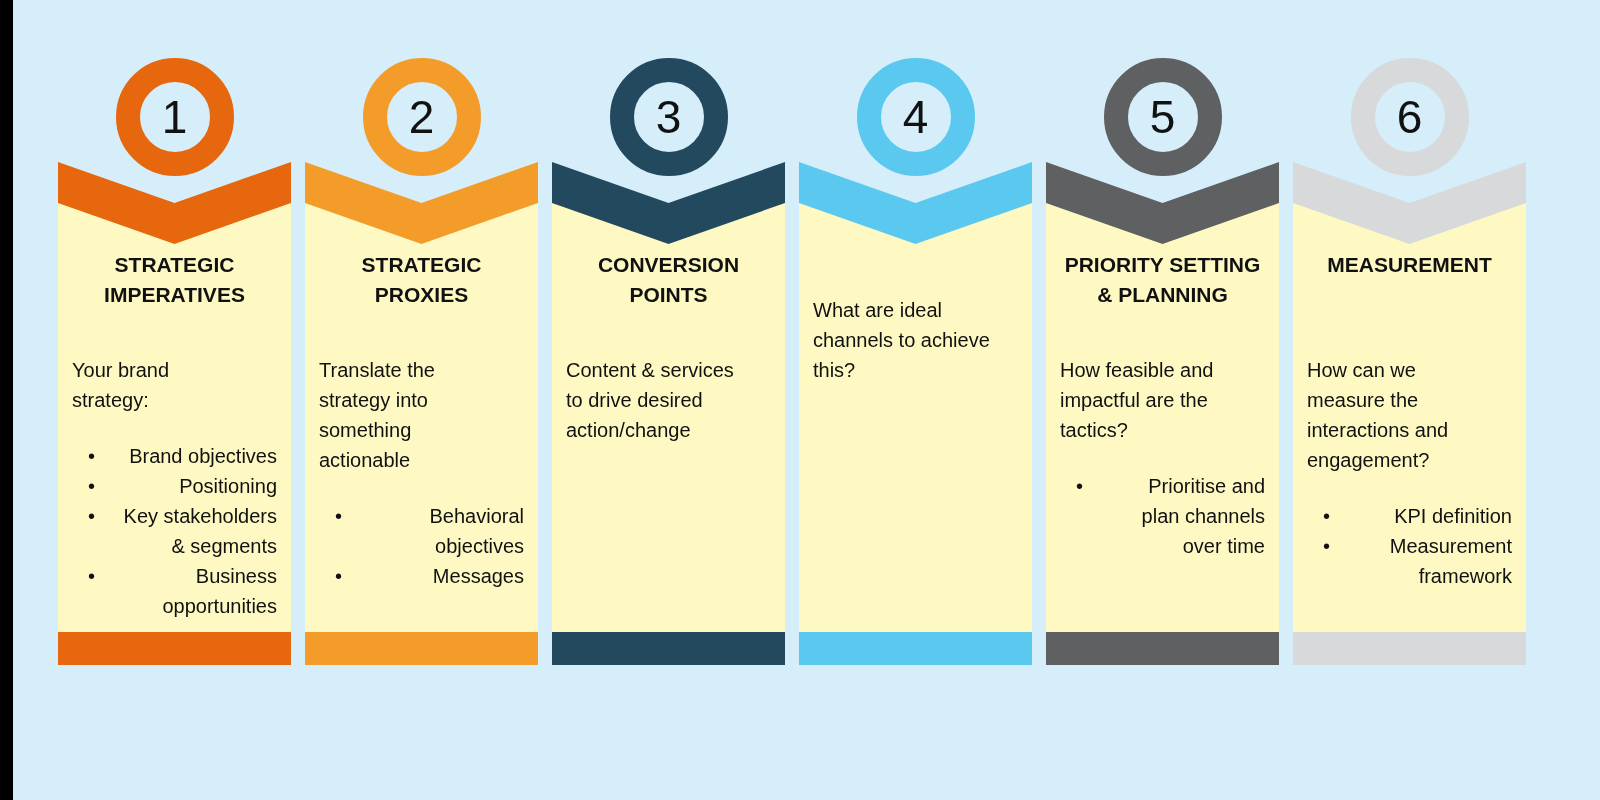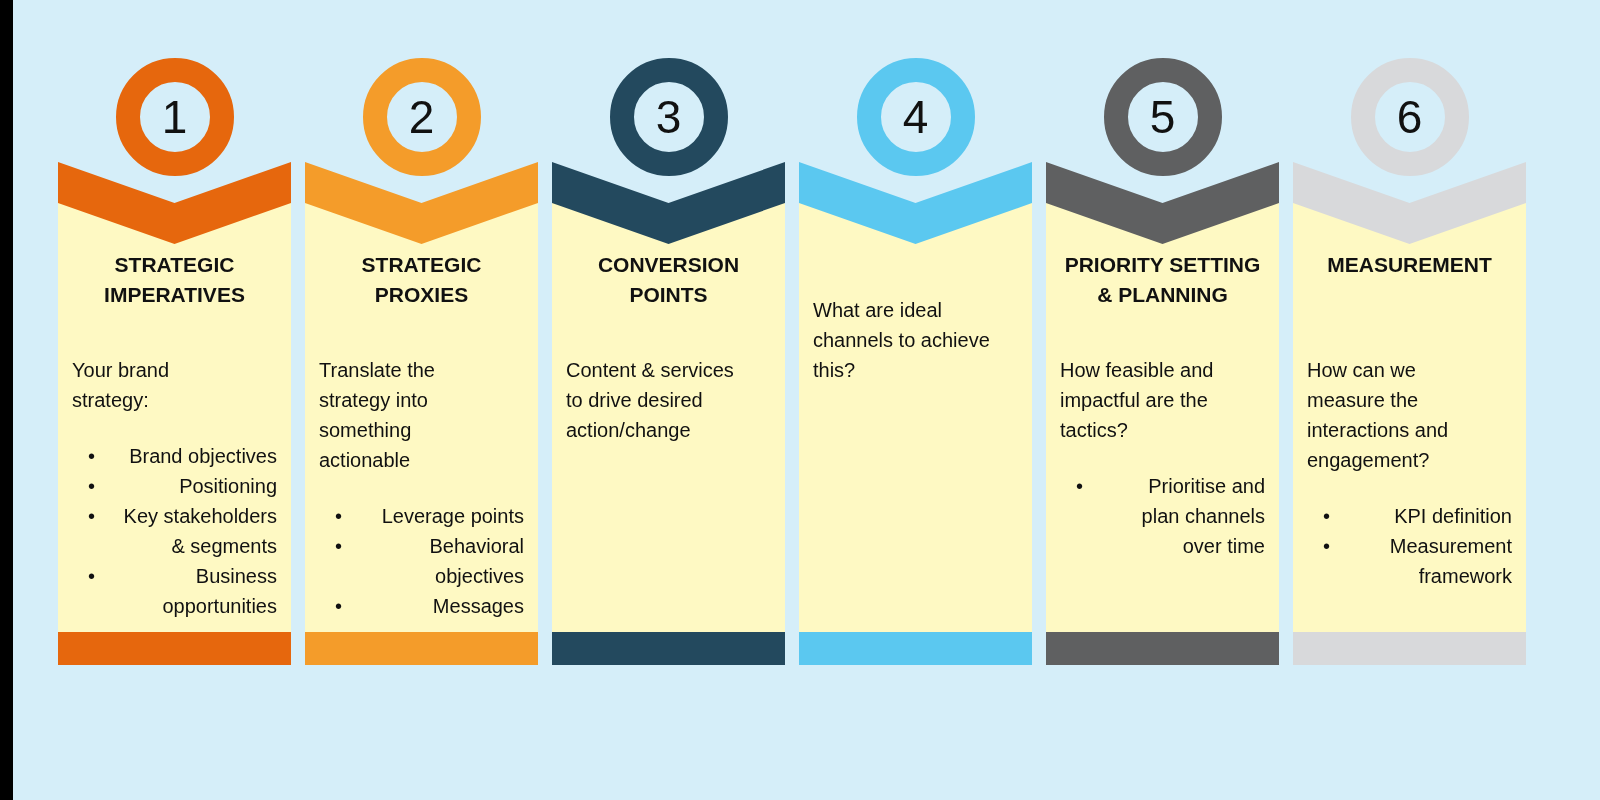--- a/index.html
+++ b/index.html
@@ -136,21 +136,20 @@
       <svg class="chevron" viewBox="0 0 233 82" preserveAspectRatio="none" aria-hidden="true">
         <polygon points="0,0 116.5,41 233,0 233,41 116.5,82 0,41" style="fill: rgb(244, 156, 42);"></polygon>
       </svg>
       <div class="title">STRATEGIC
 PROXIES</div>
       <div class="intro">Translate the
 strategy into
 something
 actionable</div>
       <ul class="bullets">
-            <li>Leverage points</li>
             <li>Behavioral
 objectives</li>
             <li>Messages</li>
           </ul>
       <div class="footer-bar" style="background: rgb(244, 156, 42);"></div>
     </div>
   </div>
 
   <div class="step">
     <div class="ring" style="border-color: rgb(35, 73, 94);">

